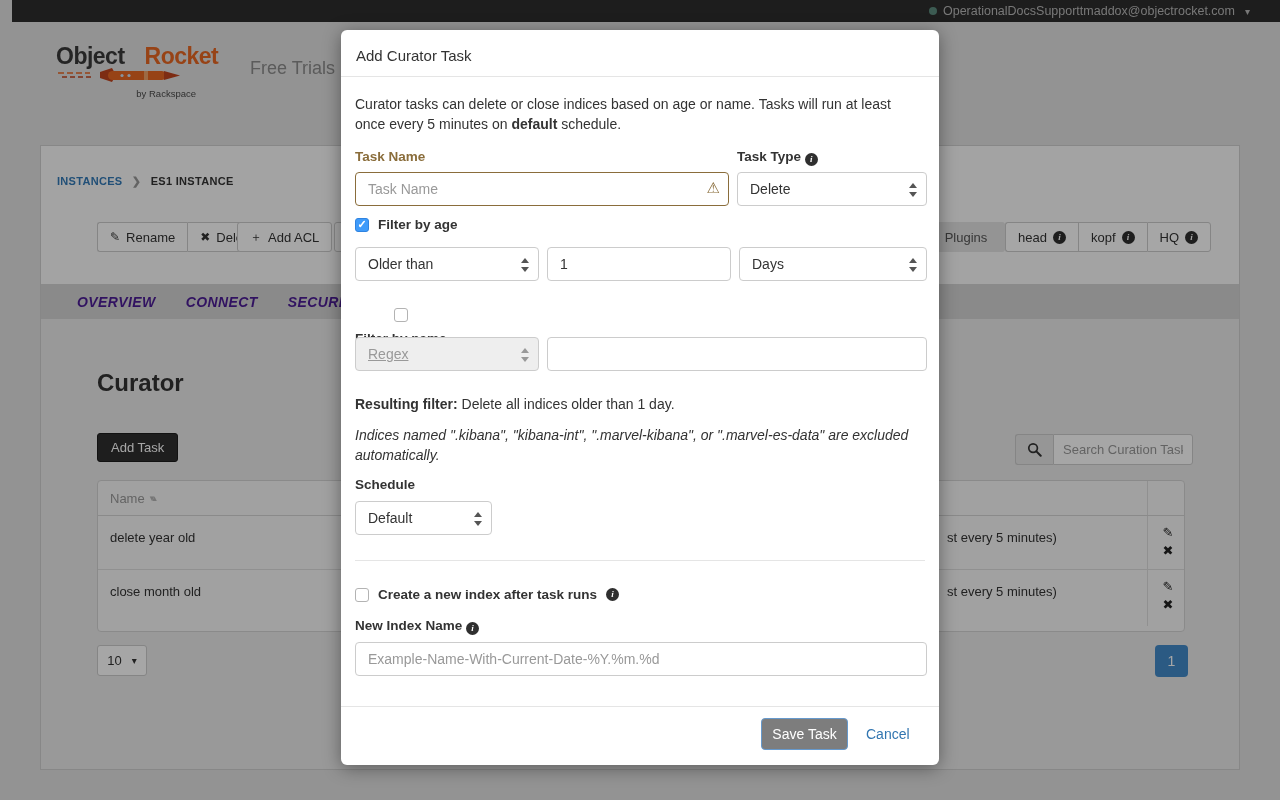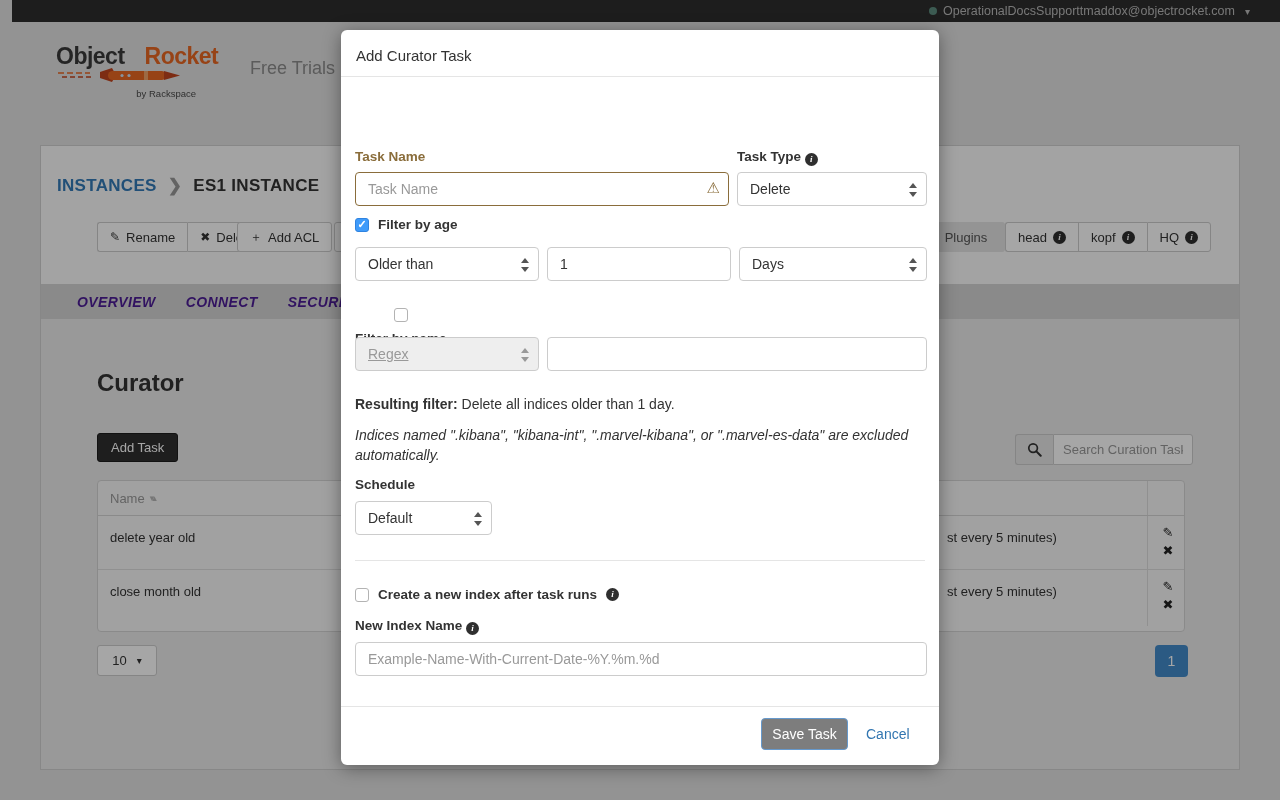--- a/index.html
+++ b/index.html
@@ -19,21 +19,21 @@
   .brand { position:absolute; left:56px; top:22px; width:140px; }
   .brand-line { font-size:23px; font-weight:bold; letter-spacing:-0.5px; line-height:24px; }
   .brand-object { color:#3a3a3a; }
   .brand-rocket { color:#e86723;margin-left:20px; }
   .brand-by { font-size:9.5px; color:#4a4a4a; text-align:right; margin-top:1px; }
   .nav-item { position:absolute; left:250px; top:36px; font-size:18px; color:#8c8c8c; cursor:pointer; }
 
   
   .panel { position:absolute; left:40px; top:145px; width:1200px; height:625px;
            background:#fbfbfb; border:1px solid #cfcfcf; z-index:1; }
-  .breadcrumb { position:absolute; left:16px; top:29px; font-size:17px; font-weight:bold; letter-spacing:0.3px; }
+  .breadcrumb { position:absolute; left:16px; top:29px; font-size:11px; font-weight:bold; letter-spacing:0.3px; }
   .breadcrumb .root { color:#337ab7; cursor:pointer; }
   .breadcrumb .sep { color:#999; margin:0 6px; font-weight:bold; }
   .breadcrumb .current { color:#333; }
 
   .btn { display:inline-flex; align-items:center; justify-content:center; gap:6px; height:30px;
          background:#fff; border:1px solid #ccc; border-radius:3px; font-size:13px; color:#333;
          padding:0 12px; cursor:pointer; white-space:nowrap; }
   .btn-group { position:absolute; display:flex; }
   .btn-group .btn { border-radius:0; border-right-width:0; }
   .btn-group .btn:first-child { border-radius:3px 0 0 3px; }
@@ -71,21 +71,21 @@
                display:flex; align-items:center; padding-left:12px; gap:5px; }
   .sort-icons { font-size:9px; color:#b5b5b5; letter-spacing:-2px; }
   .tt-row { position:relative; height:54px; border-bottom:1px solid #ddd; }
   .tt-row:last-child { border-bottom:none; }
   .tt-name { position:absolute; left:12px; top:14px; }
   .tt-frag { position:absolute; left:849px; top:14px; }
   .tt-actions-sep { position:absolute; left:1049px; top:0; bottom:0; width:1px; background:#ddd; }
   .tt-actions { position:absolute; left:1056px; top:8px; width:28px; text-align:center; line-height:18px; }
   .action-icon { font-size:13px; color:#222; cursor:pointer; display:block; }
 
-  .pagesize-btn { position:absolute; left:56px; top:499px; width:60px; height:31px; }
+  .pagesize-btn { position:absolute; left:56px; top:499px; width:50px; height:31px; }
   .pagination { position:absolute; left:1114px; top:499px; width:33px; height:32px; background:#428bca;
                 border-radius:4px; color:#fff; font-size:14px; display:flex; align-items:center;
                 justify-content:center; cursor:pointer; }
 
   
   .overlay { position:absolute; inset:0; background:rgba(0,0,0,0.35); z-index:50; }
 
   
   .modal { position:absolute; left:341px; top:30px; width:598px; height:735px; background:#fff;
            border-radius:6px; box-shadow:0 3px 18px rgba(0,0,0,0.4); z-index:100; font-size:14px; color:#333; }
@@ -267,20 +267,21 @@
   </span>
   <div class="pagination">1</div>
 </div>
 
 <div class="overlay"></div>
 
 <div class="modal">
   <div class="modal-el modal-title">Add Curator Task</div>
   <div class="modal-el modal-hdiv"></div>
 
+  <p class="modal-el modal-intro"><span>Curator tasks can delete or close indices based on age or name. Tasks will run at least once every 5 minutes on </span><b>default</b><span> schedule.</span></p>
 
   <div class="modal-el flabel flabel-warn tn-label">Task Name</div>
   <div class="modal-el flabel tt-label">
     <span>Task Type</span>
     <span class="info-i">i</span>
   </div>
 
   <div class="modal-el tn-wrap">
     <input class="f-input warn" placeholder="Task Name" style="">
     <span class="warn-icon">⚠</span>

